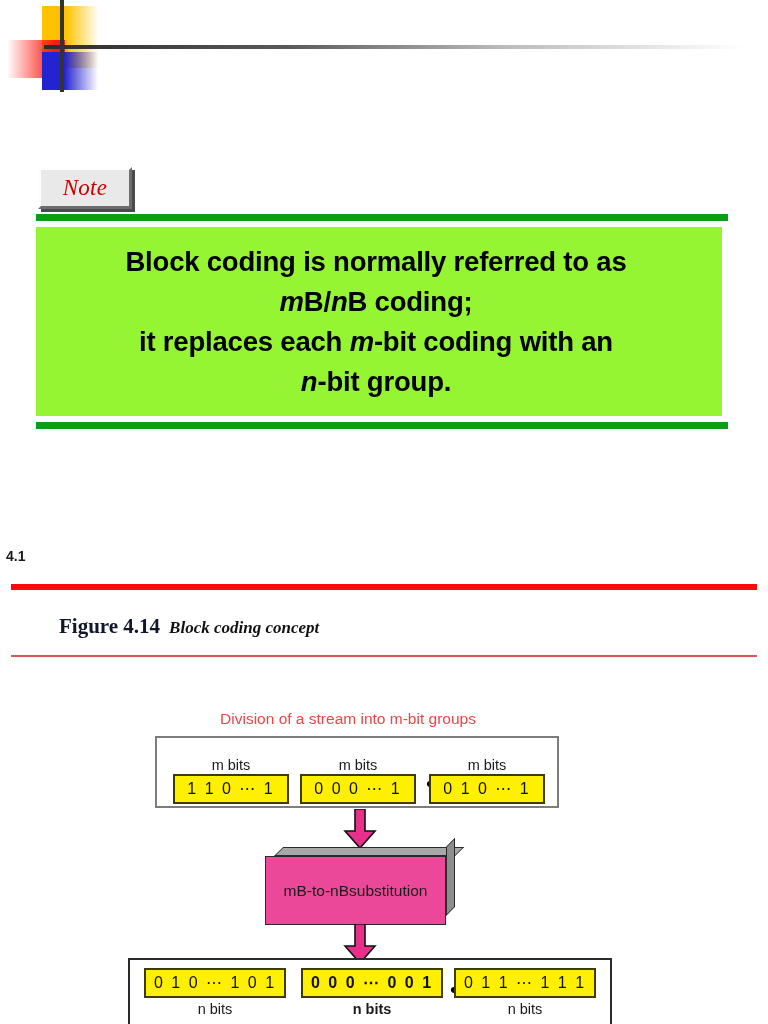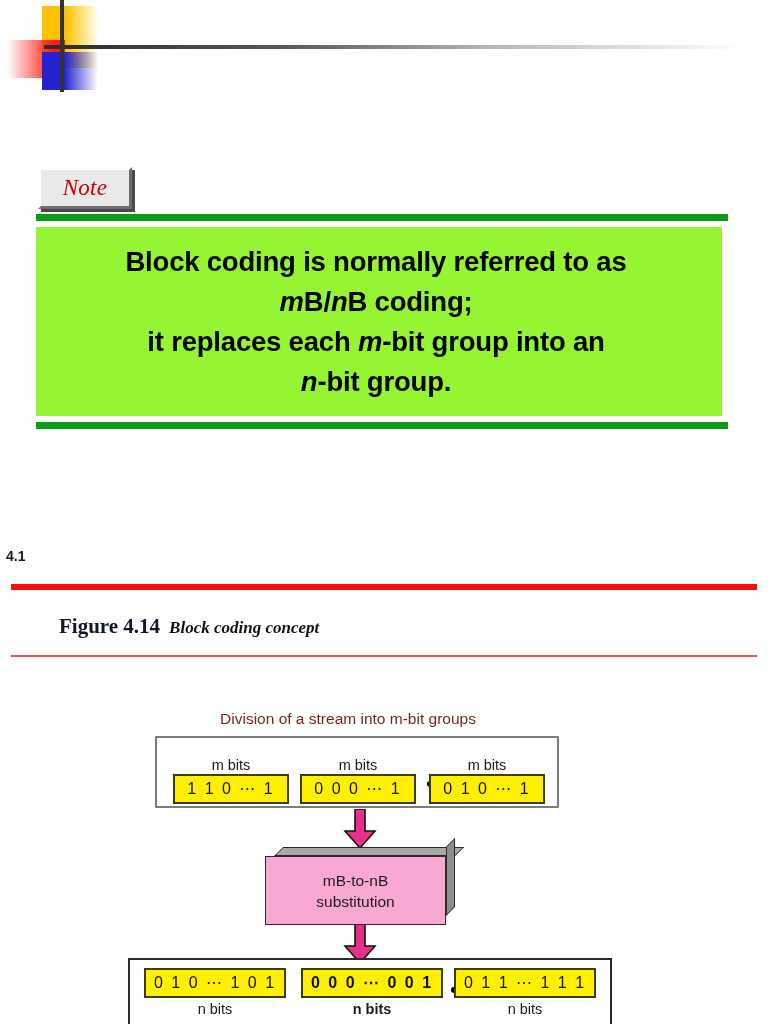--- a/index.html
+++ b/index.html
@@ -155,21 +155,21 @@
     width: 768px;
     height: 324px;
   }
 
   .stream-title {
     position: absolute;
     left: 0; top: 10px;
     width: 696px;
     text-align: center;
     font-size: 15.5px;
-    color: #7f1d1d;
+    color: #ef4444;
     font-family: "Liberation Sans", sans-serif;
   }
 
   
   #top-container {
     position: absolute;
     left: 155px; top: 36px;
     width: 404px; height: 72px;
     border: 2px solid #7d7d7d;
     background: #ffffff;
@@ -235,24 +235,24 @@
     width: 9px; height: 69px;
     background: #8d8d8d;
     border: 1.5px solid #2b2b2b;
     transform: skewY(-46deg);
     transform-origin: top left;
   }
   #subst-face {
     position: absolute;
     left: 0; top: 9px;
     width: 181px; height: 69px;
-    background: #f9a8d4;
+    background: #ec4899;
     border: 1.5px solid #2b2b2b;
     display: flex;
-    flex-direction: column;
+    flex-direction: row;
     align-items: center;
     justify-content: center;
   }
   #subst-face .subst-line {
     font-size: 15.5px;
     color: #1a1a1a;
     line-height: 21px;
     font-family: "Liberation Sans", sans-serif;
   }
 
@@ -277,21 +277,21 @@
   <div class="rule-vert"></div>
 </div>
 
 <div id="note-tab">
   <span class="note-text">Note</span>
 </div>
 
 <div id="note-box-wrap">
   <div class="green-bar top"></div>
   <div id="note-body">
-    <p><span>Block coding is normally referred to as</span><br><span class="ital">m</span><span>B/</span><span class="ital">n</span><span>B coding;</span><br><span>it replaces each </span><span class="ital">m</span><span>-bit group into an</span><br><span class="ital">n</span><span>-bit group.</span></p>
+    <p><span>Block coding is normally referred to as</span><br><span class="ital">m</span><span>B/</span><span class="ital">n</span><span>B coding;</span><br><span>it replaces each </span><span class="ital">m</span><span>-bit coding with an</span><br><span class="ital">n</span><span>-bit group.</span></p>
   </div>
   <div class="green-bar bottom"></div>
 </div>
 
 <div id="page-number">4.1</div>
 <div id="red-rule-thick"></div>
 
 <div id="figure-caption">
   <span class="fig-label">Figure 4.14</span><span class="fig-title">Block coding concept</span>
 </div>

